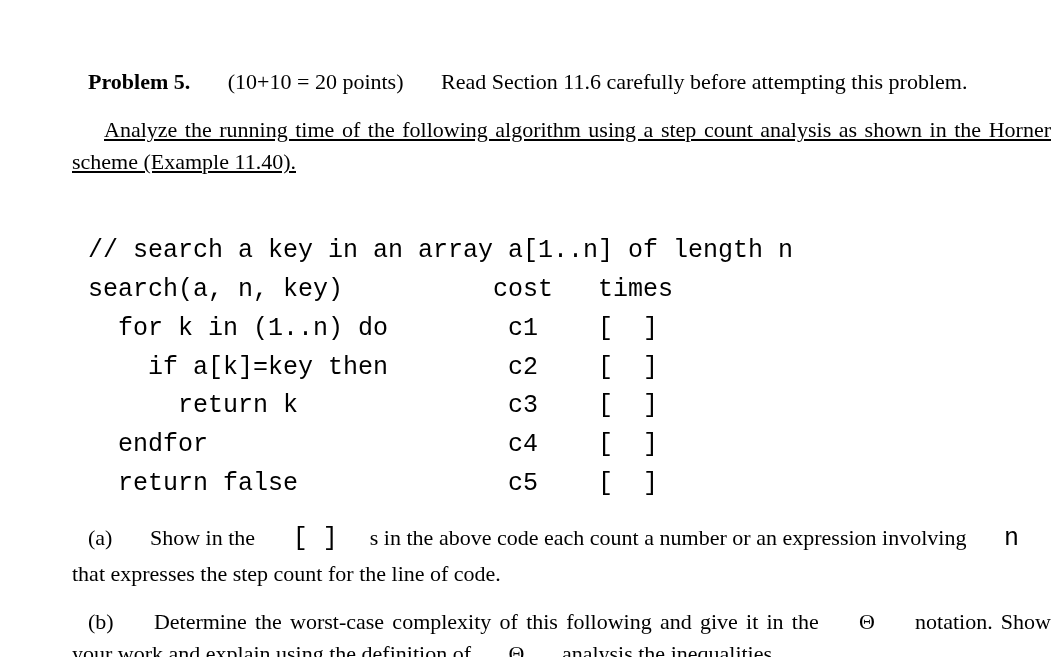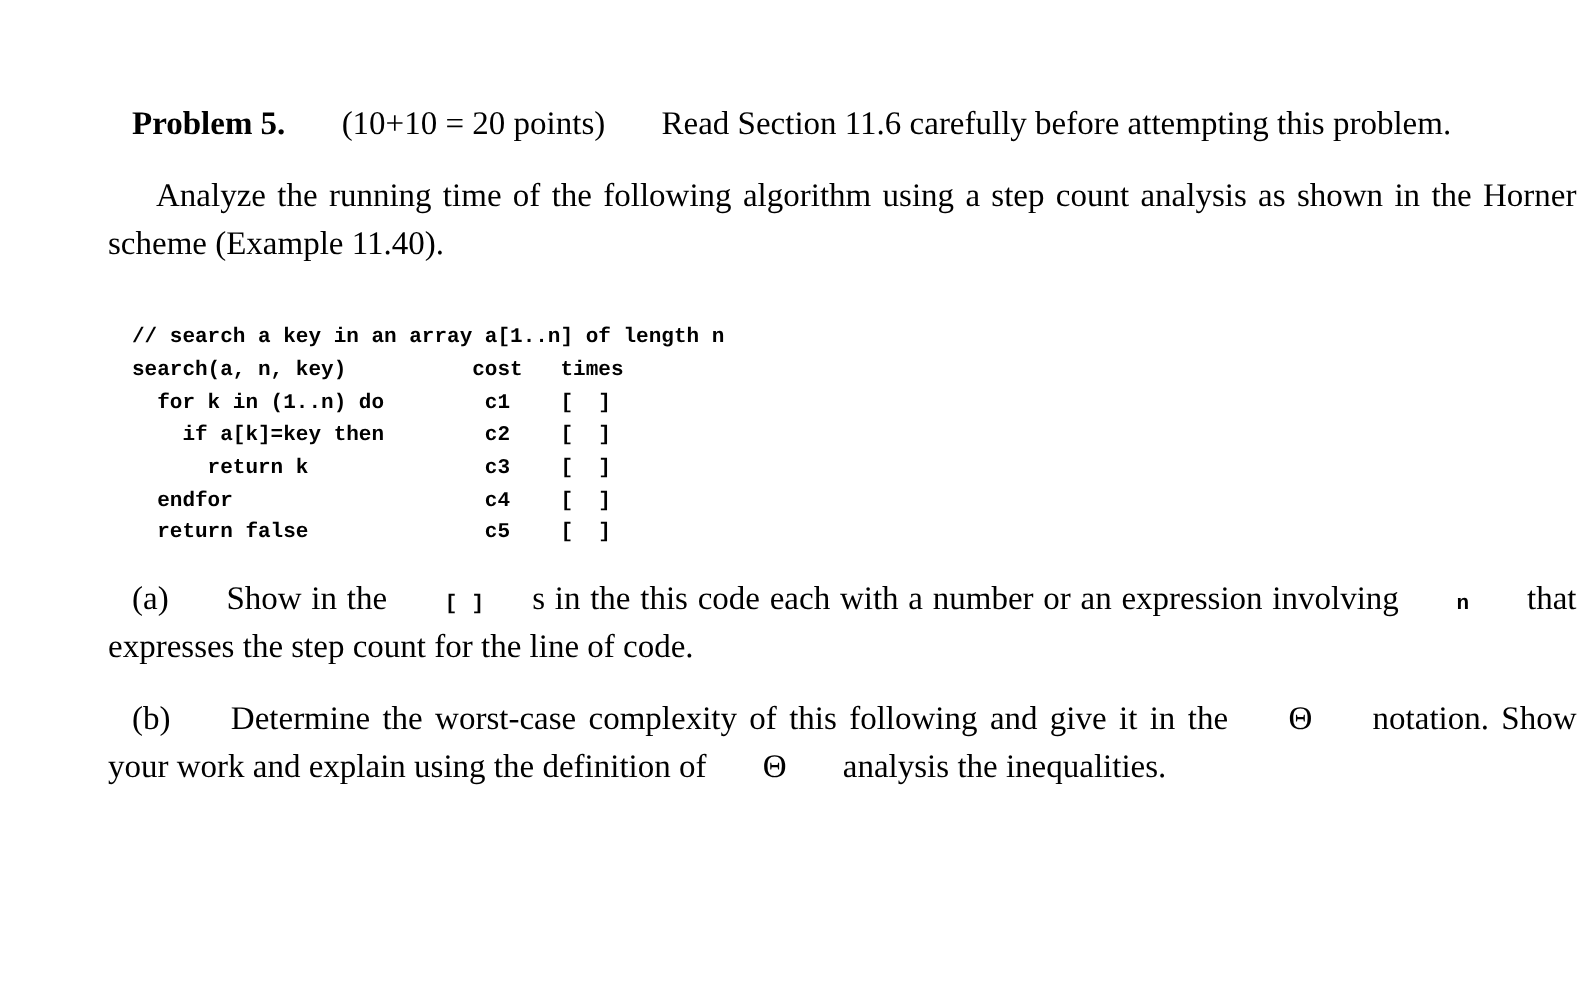--- a/index.html
+++ b/index.html
@@ -15,31 +15,31 @@
       background: #fff;
       padding: 18px 24px;
       width: 1059px;
     }
     .para {
       margin-bottom: 14px;
       text-align: justify;
     }
     .para-indent {
       text-indent: 32px;
+      text-decoration: underline;
     }
     .bold {
       font-weight: bold;
     }
     .mono {
       font-family: "Courier New", Courier, monospace;
-      font-size: 14px;
+      font-size: 25px;
       white-space: pre;
       line-height: 1.55;
       margin-bottom: 14px;
-      font-weight: bold;
     }
     .section {
       margin-bottom: 12px;
     }
     .theta {
       font-family: "Times New Roman", Times, serif;
     }
   </style>
 </head>
 <body>
@@ -54,18 +54,18 @@
 <span>// search a key in an array a[1..n] of length n</span>
 <span>search(a, n, key)          cost   times</span>
 <span>  for k in (1..n) do        c1    [  ]</span>
 <span>    if a[k]=key then        c2    [  ]</span>
 <span>      return k              c3    [  ]</span>
 <span>  endfor                    c4    [  ]</span>
 <span>  return false              c5    [  ]</span>
 </div>
 
 <div class="para section">
-  <span>(a) </span><span>Show in the </span><span class="mono" style="white-space:normal;">[  ]</span><span>s in the this code each with a number or an expression involving </span><span class="mono" style="white-space:normal;">n</span><span> that expresses the step count for the line of code.</span>
+  <span>(a) </span><span>Show in the </span><span class="mono" style="white-space:normal;">[  ]</span><span>s in the above code each count a number or an expression involving </span><span class="mono" style="white-space:normal;">n</span><span> that expresses the step count for the line of code.</span>
 </div>
 
 <div class="para section">
   <span>(b) </span><span>Determine the worst-case complexity of this following and give it in the </span><span class="theta">Θ</span><span> notation. Show your work and explain using the definition of </span><span class="theta">Θ</span><span> analysis the inequalities.</span>
 </div>
 
 </body></html>

